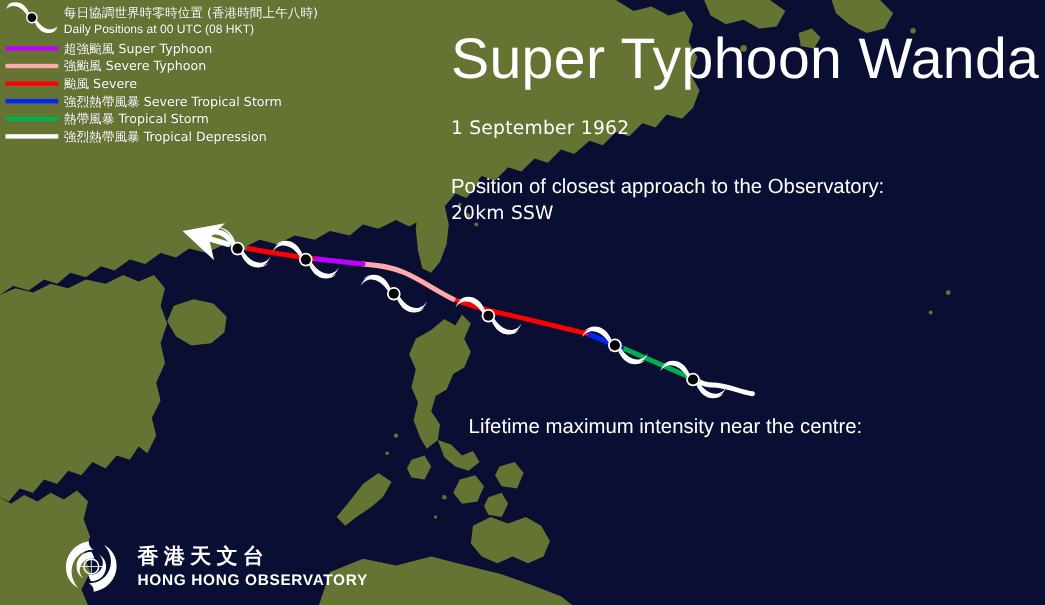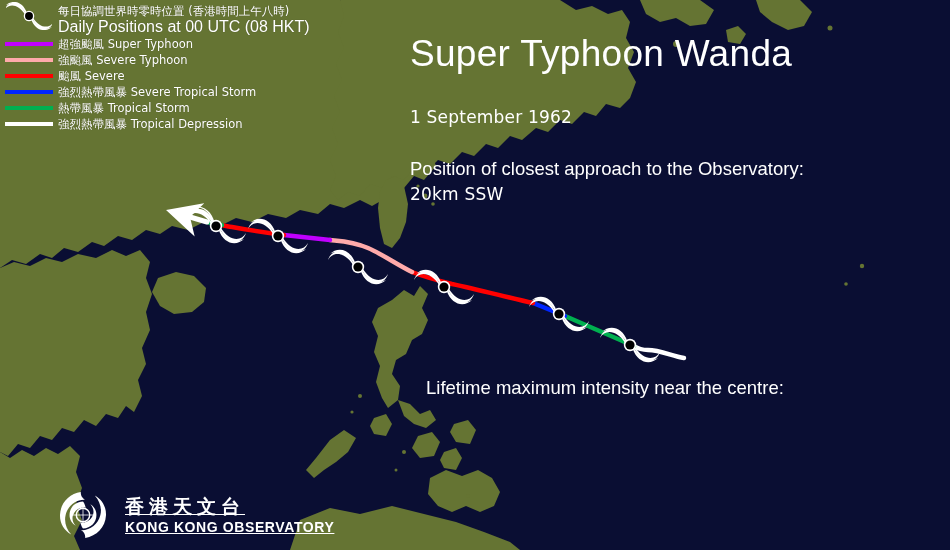--- a/index.html
+++ b/index.html
@@ -49,21 +49,21 @@
     align-items: center;
     justify-content: center;
   }
   .swatch-line {
     width: 48px;
     height: 4px;
     border-radius: 0;
   }
   .legend-label {
     color: #ffffff;
-    font-size: 16px;
+    font-size: 11px;
     line-height: 15px;
     white-space: nowrap;
     text-shadow: 0 0 1px rgba(0,0,0,0.35);
   }
   .legend-label.cjk {
     font-family: "DejaVu Sans", sans-serif;
     font-size: 11.5px;
   }
   .header-texts {
     display: flex;
@@ -76,21 +76,21 @@
   
   #info {
     position: absolute;
     left: 410px;
     top: 30px;
     width: 530px;
     z-index: 25;
     color: #fff;
   }
   #title {
-    font-size: 37px;
+    font-size: 52px;
     line-height: 48px;
     font-weight: 400;
     letter-spacing: 0.3px;
     color: #ffffff;
     margin: 0 0 26px 0;
     white-space: nowrap;
   }
   .info-block { margin-bottom: 26px; }
   .info-label {
     font-size: 18.5px;
@@ -122,21 +122,20 @@
     align-items: center;
     z-index: 30;
   }
   #hko-mark { width: 56px; height: 56px; }
   #hko-words {
     margin-left: 14px;
     color: #fff;
     display: flex;
     flex-direction: column;
     justify-content: center;
-    text-decoration: underline;
   }
   #hko-cn {
     font-family: "DejaVu Sans", sans-serif;
     font-size: 19px;
     line-height: 23px;
     letter-spacing: 5px;
     font-weight: 700;
   }
   #hko-en {
     font-size: 14px;
@@ -405,17 +404,17 @@
       <path fill="#ffffff" d="M50,26 C36,26 26,37 26,50 C26,58 30,65 37,69 C32,64 30,57 32,51
            C35,41 45,35 55,37 C53,31 52,28 50,26 Z"></path>
       <path fill="#ffffff" d="M50,74 C64,74 74,63 74,50 C74,42 70,35 63,31 C68,36 70,43 68,49
            C65,59 55,65 45,63 C47,69 48,72 50,74 Z"></path>
       <circle cx="50" cy="50" r="12" fill="none" stroke="#ffffff" stroke-width="2.5"></circle>
       <line x1="50" y1="32" x2="50" y2="68" stroke="#ffffff" stroke-width="1.4"></line>
       <line x1="32" y1="50" x2="68" y2="50" stroke="#ffffff" stroke-width="1.4"></line>
     </svg>
     <div id="hko-words">
       <div id="hko-cn">香港天文台</div>
-      <div id="hko-en">KONG KONG OBSERVATORY</div>
+      <div id="hko-en">HONG HONG OBSERVATORY</div>
     </div>
   </div>
 
 </div>
 
 </body></html>

